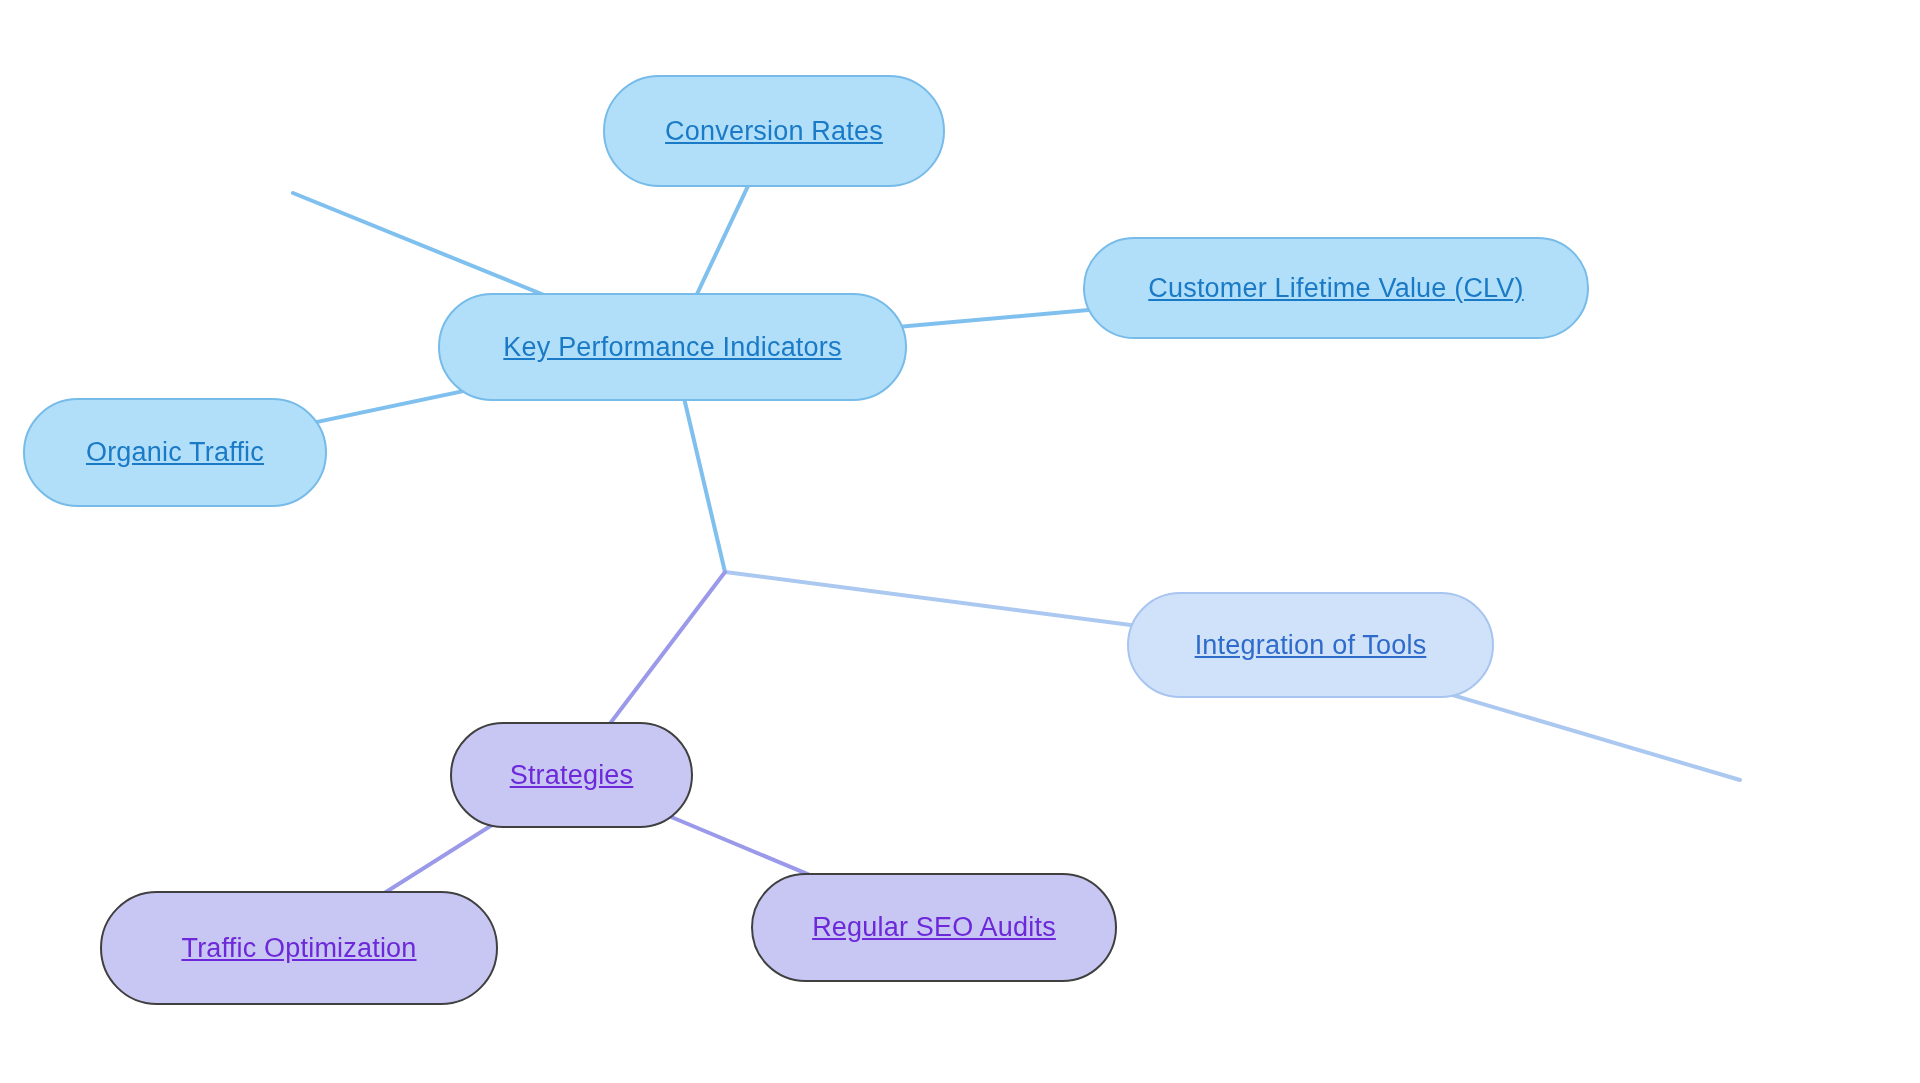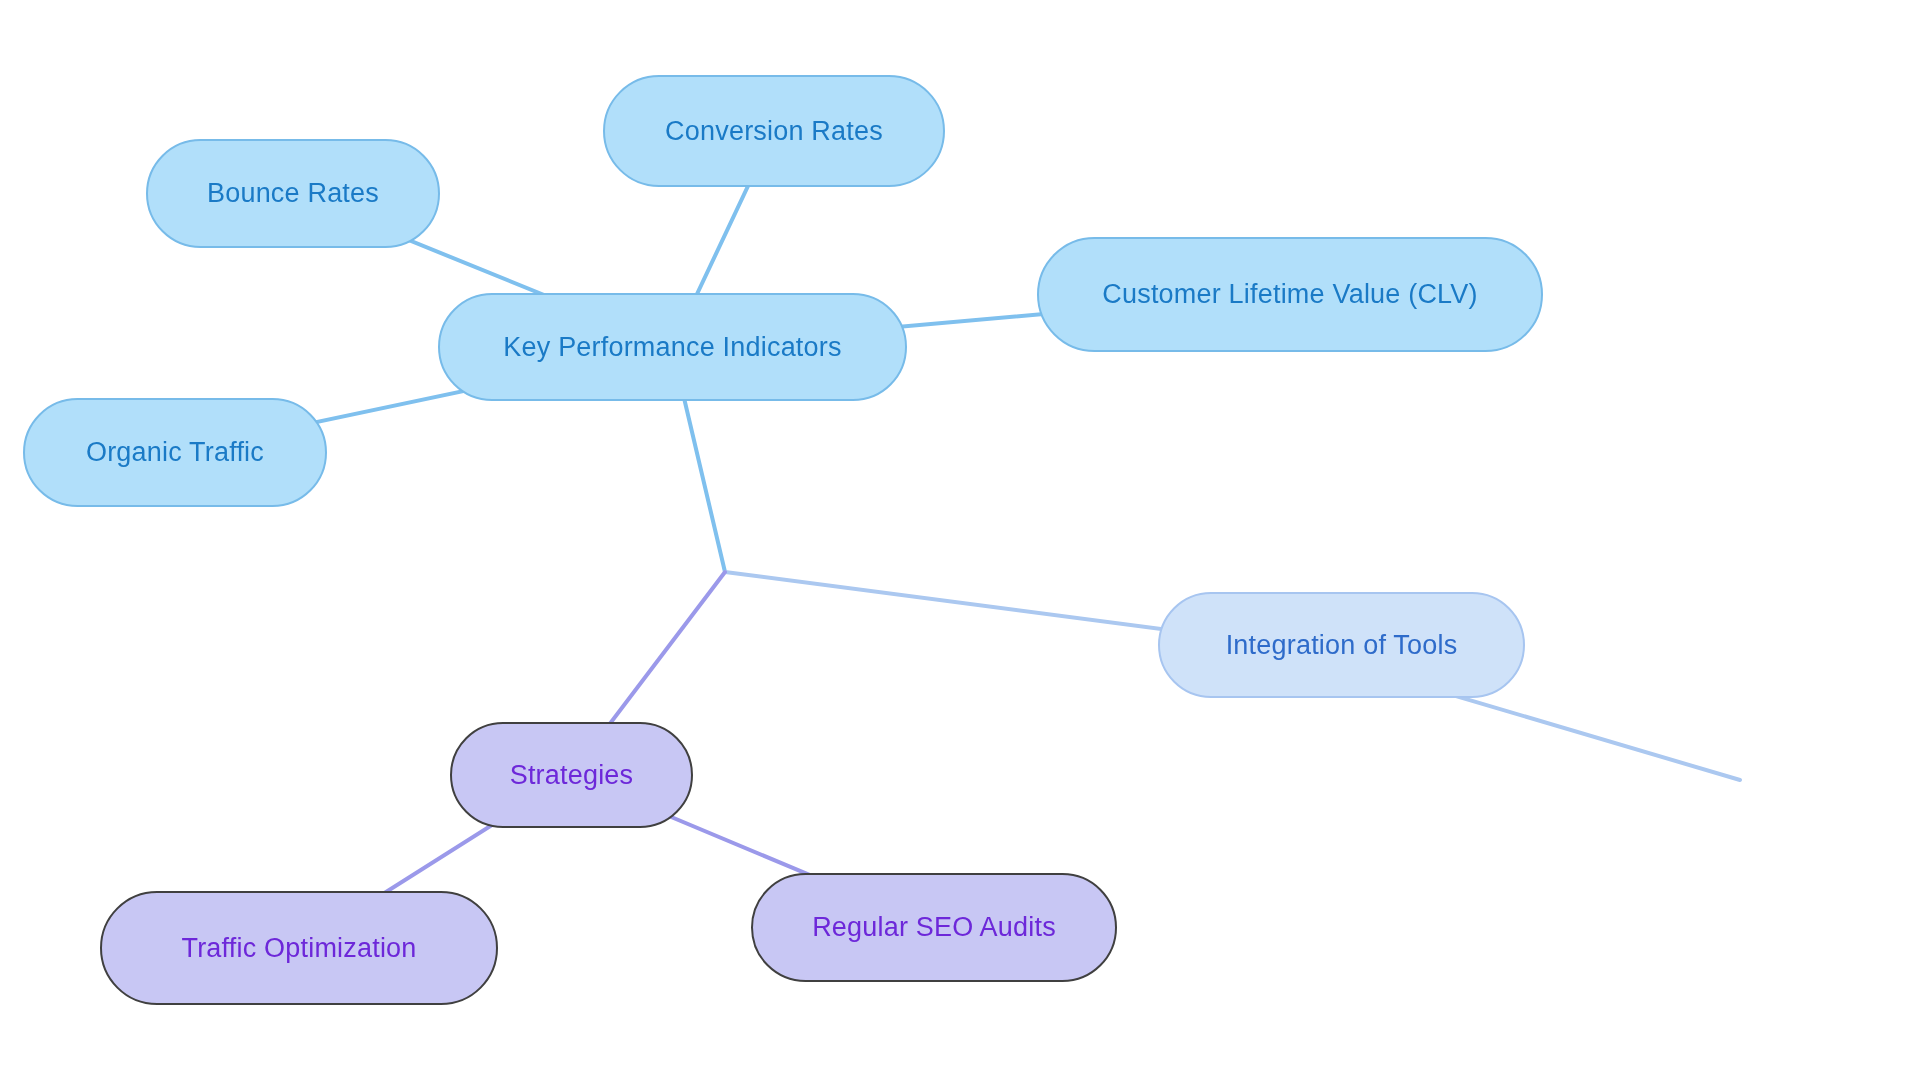--- a/index.html
+++ b/index.html
@@ -33,20 +33,21 @@
     z-index: 2;
     display: flex;
     align-items: center;
     justify-content: center;
     border-radius: 999px;
     font-size: 27px;
     letter-spacing: 0.2px;
     white-space: nowrap;
     box-sizing: border-box;
     cursor: default;
+    text-decoration: underline;
   }
   .node-root {
     background: #141d29;
     color: #f5f7fa;
     border: none;
   }
   .b-kpi {
     background: #b1dffa;
     border: 2px solid #77bbe9;
     color: #1a7ac6;
@@ -78,37 +79,34 @@
     <line class="edge e-str" x1="725" y1="572" x2="571" y2="775"></line>
     <line class="edge e-str" x1="571" y1="775" x2="299" y2="947"></line>
     <line class="edge e-str" x1="571" y1="775" x2="934" y2="927"></line>
   </svg>
 
 
   <div class="node b-kpi" style="left:438px; top:293px; width:469px; height:108px;">
     <span>Key Performance Indicators</span>
   </div>
 
-  <div class="node b-kpi" style="left:146px; top:139px; width:294px; height:109px;">
-    <span>Bounce Rates</span>
-  </div>
 
   <div class="node b-kpi" style="left:603px; top:75px; width:342px; height:112px;">
     <span>Conversion Rates</span>
   </div>
 
-  <div class="node b-kpi" style="left:1037px; top:237px; width:506px; height:115px;">
+  <div class="node b-kpi" style="left:1083px; top:237px; width:506px; height:102px;">
     <span>Customer Lifetime Value (CLV)</span>
   </div>
 
   <div class="node b-kpi" style="left:23px; top:398px; width:304px; height:109px;">
     <span>Organic Traffic</span>
   </div>
 
-  <div class="node b-int" style="left:1158px; top:592px; width:367px; height:106px;">
+  <div class="node b-int" style="left:1127px; top:592px; width:367px; height:106px;">
     <span>Integration of Tools</span>
   </div>
 
 
   <div class="node b-str" style="left:450px; top:722px; width:243px; height:106px;">
     <span>Strategies</span>
   </div>
 
   <div class="node b-str" style="left:100px; top:891px; width:398px; height:114px;">
     <span>Traffic Optimization</span>

